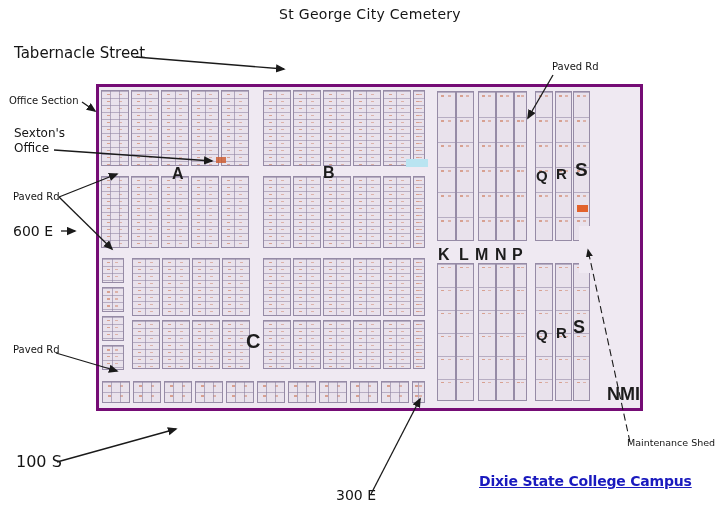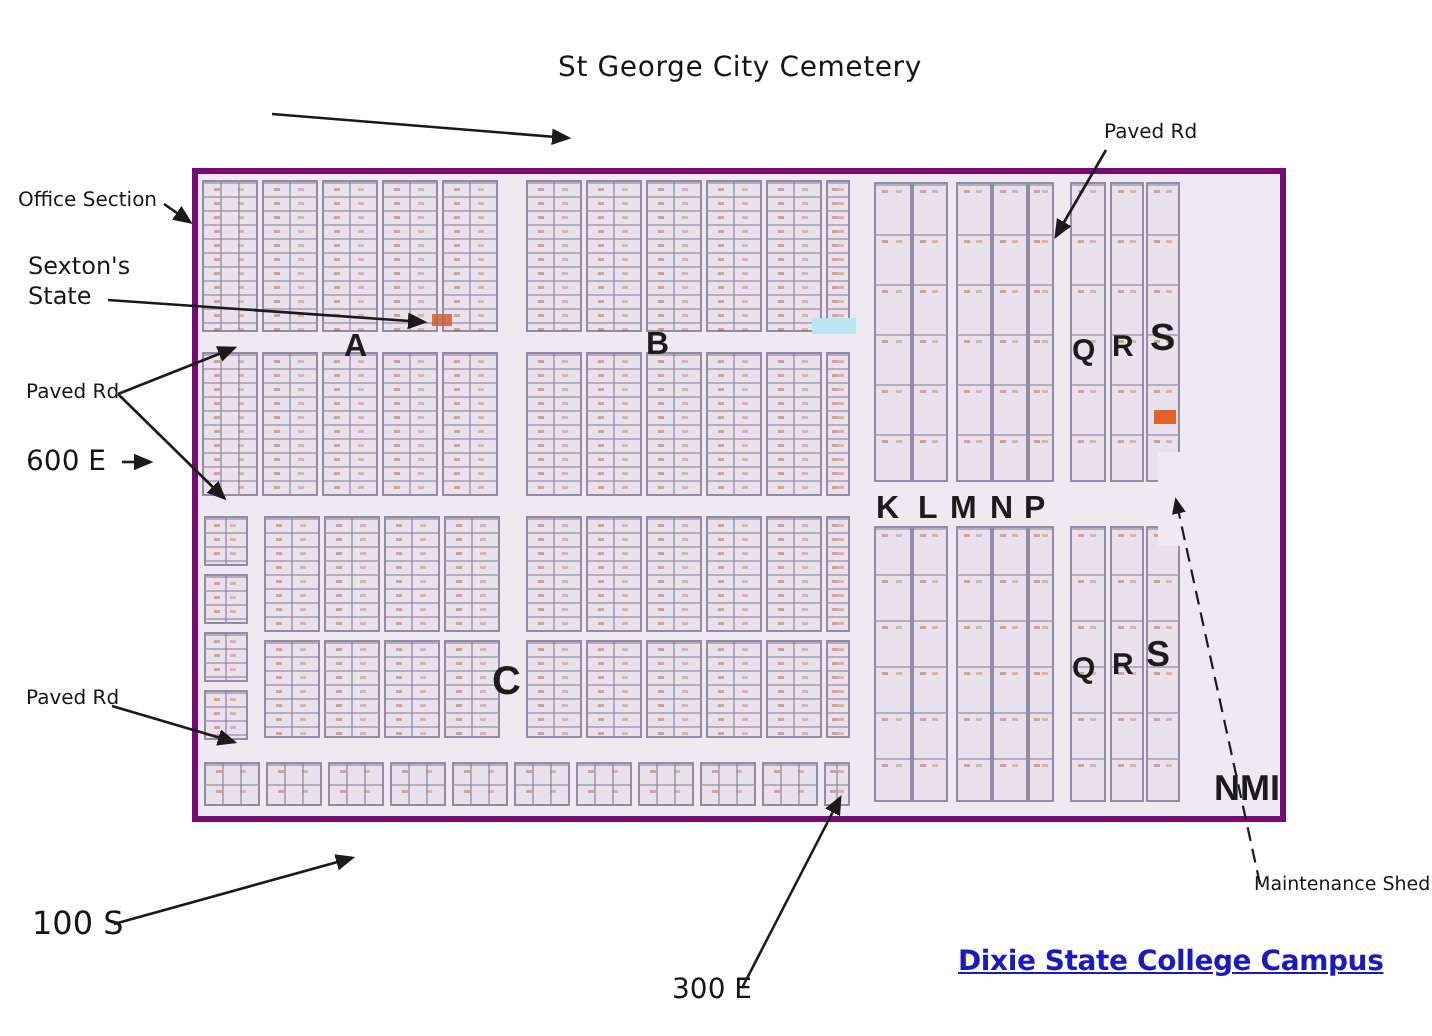--- a/index.html
+++ b/index.html
@@ -1,19 +1,19 @@
 <!DOCTYPE html>
 <html><head>
 <meta charset="utf-8">
 <style>
   html,body{margin:0;padding:0;background:#fff;}
   .page{position:relative;width:716px;height:518px;background:#ffffff;overflow:hidden;
         font-family:"DejaVu Sans",sans-serif;color:#151515;}
   .lbl{position:absolute;white-space:nowrap;line-height:1.15;}
-  .title-wrap{position:absolute;left:130px;top:6px;width:480px;text-align:center;margin-top:20px;}
+  .title-wrap{position:absolute;left:130px;top:6px;width:480px;text-align:center;}
   .title-l1{font-size:14px;letter-spacing:.3px;}
   .title-l2{font-size:14px;letter-spacing:.3px;margin-top:2px;}
   
   .map{position:absolute;left:96px;top:84px;width:547px;height:327px;box-sizing:border-box;
        border:3px solid #750c75;background:#efe9f2;}
   .map-inner{position:absolute;inset:0;overflow:hidden;}
   .blk{position:absolute;box-sizing:border-box;background-color:#e9e2ec;
        border:1px solid rgba(95,82,120,.6);
        background-image:
          repeating-linear-gradient(to bottom, rgba(201,106,69,.55) 0 1.5px, transparent 1.5px var(--rh)),
@@ -37,23 +37,24 @@
 </style>
 </head>
 <body>
 
 <div class="page">
 
   <div class="title-wrap">
     <div class="title-l1">St George City Cemetery</div>
   </div>
 
+  <div class="lbl" style="left:14px;top:45px;font-size:15px;">Tabernacle Street</div>
   <div class="lbl small" style="left:9px;top:95px;">Office Section</div>
   <div class="lbl" style="left:14px;top:127px;font-size:12px;">Sexton's</div>
-  <div class="lbl" style="left:14px;top:142px;font-size:12px;">State</div>
+  <div class="lbl" style="left:14px;top:142px;font-size:12px;">Office</div>
   <div class="lbl small" style="left:13px;top:191px;">Paved Rd</div>
   <div class="lbl" style="left:13px;top:223px;font-size:14px;">600 E</div>
   <div class="lbl small" style="left:13px;top:344px;">Paved Rd</div>
   <div class="lbl" style="left:16px;top:453px;font-size:16px;">100 S</div>
   <div class="lbl" style="left:336px;top:487px;font-size:14px;">300 E</div>
   <div class="lbl small" style="left:552px;top:61px;">Paved Rd</div>
   <div class="lbl" style="left:627px;top:438px;font-size:9.5px;">Maintenance Shed</div>
   <div class="lbl dixie" style="left:479px;top:473px;text-decoration:underline;">Dixie State College Campus</div>
 
   <div class="map">

